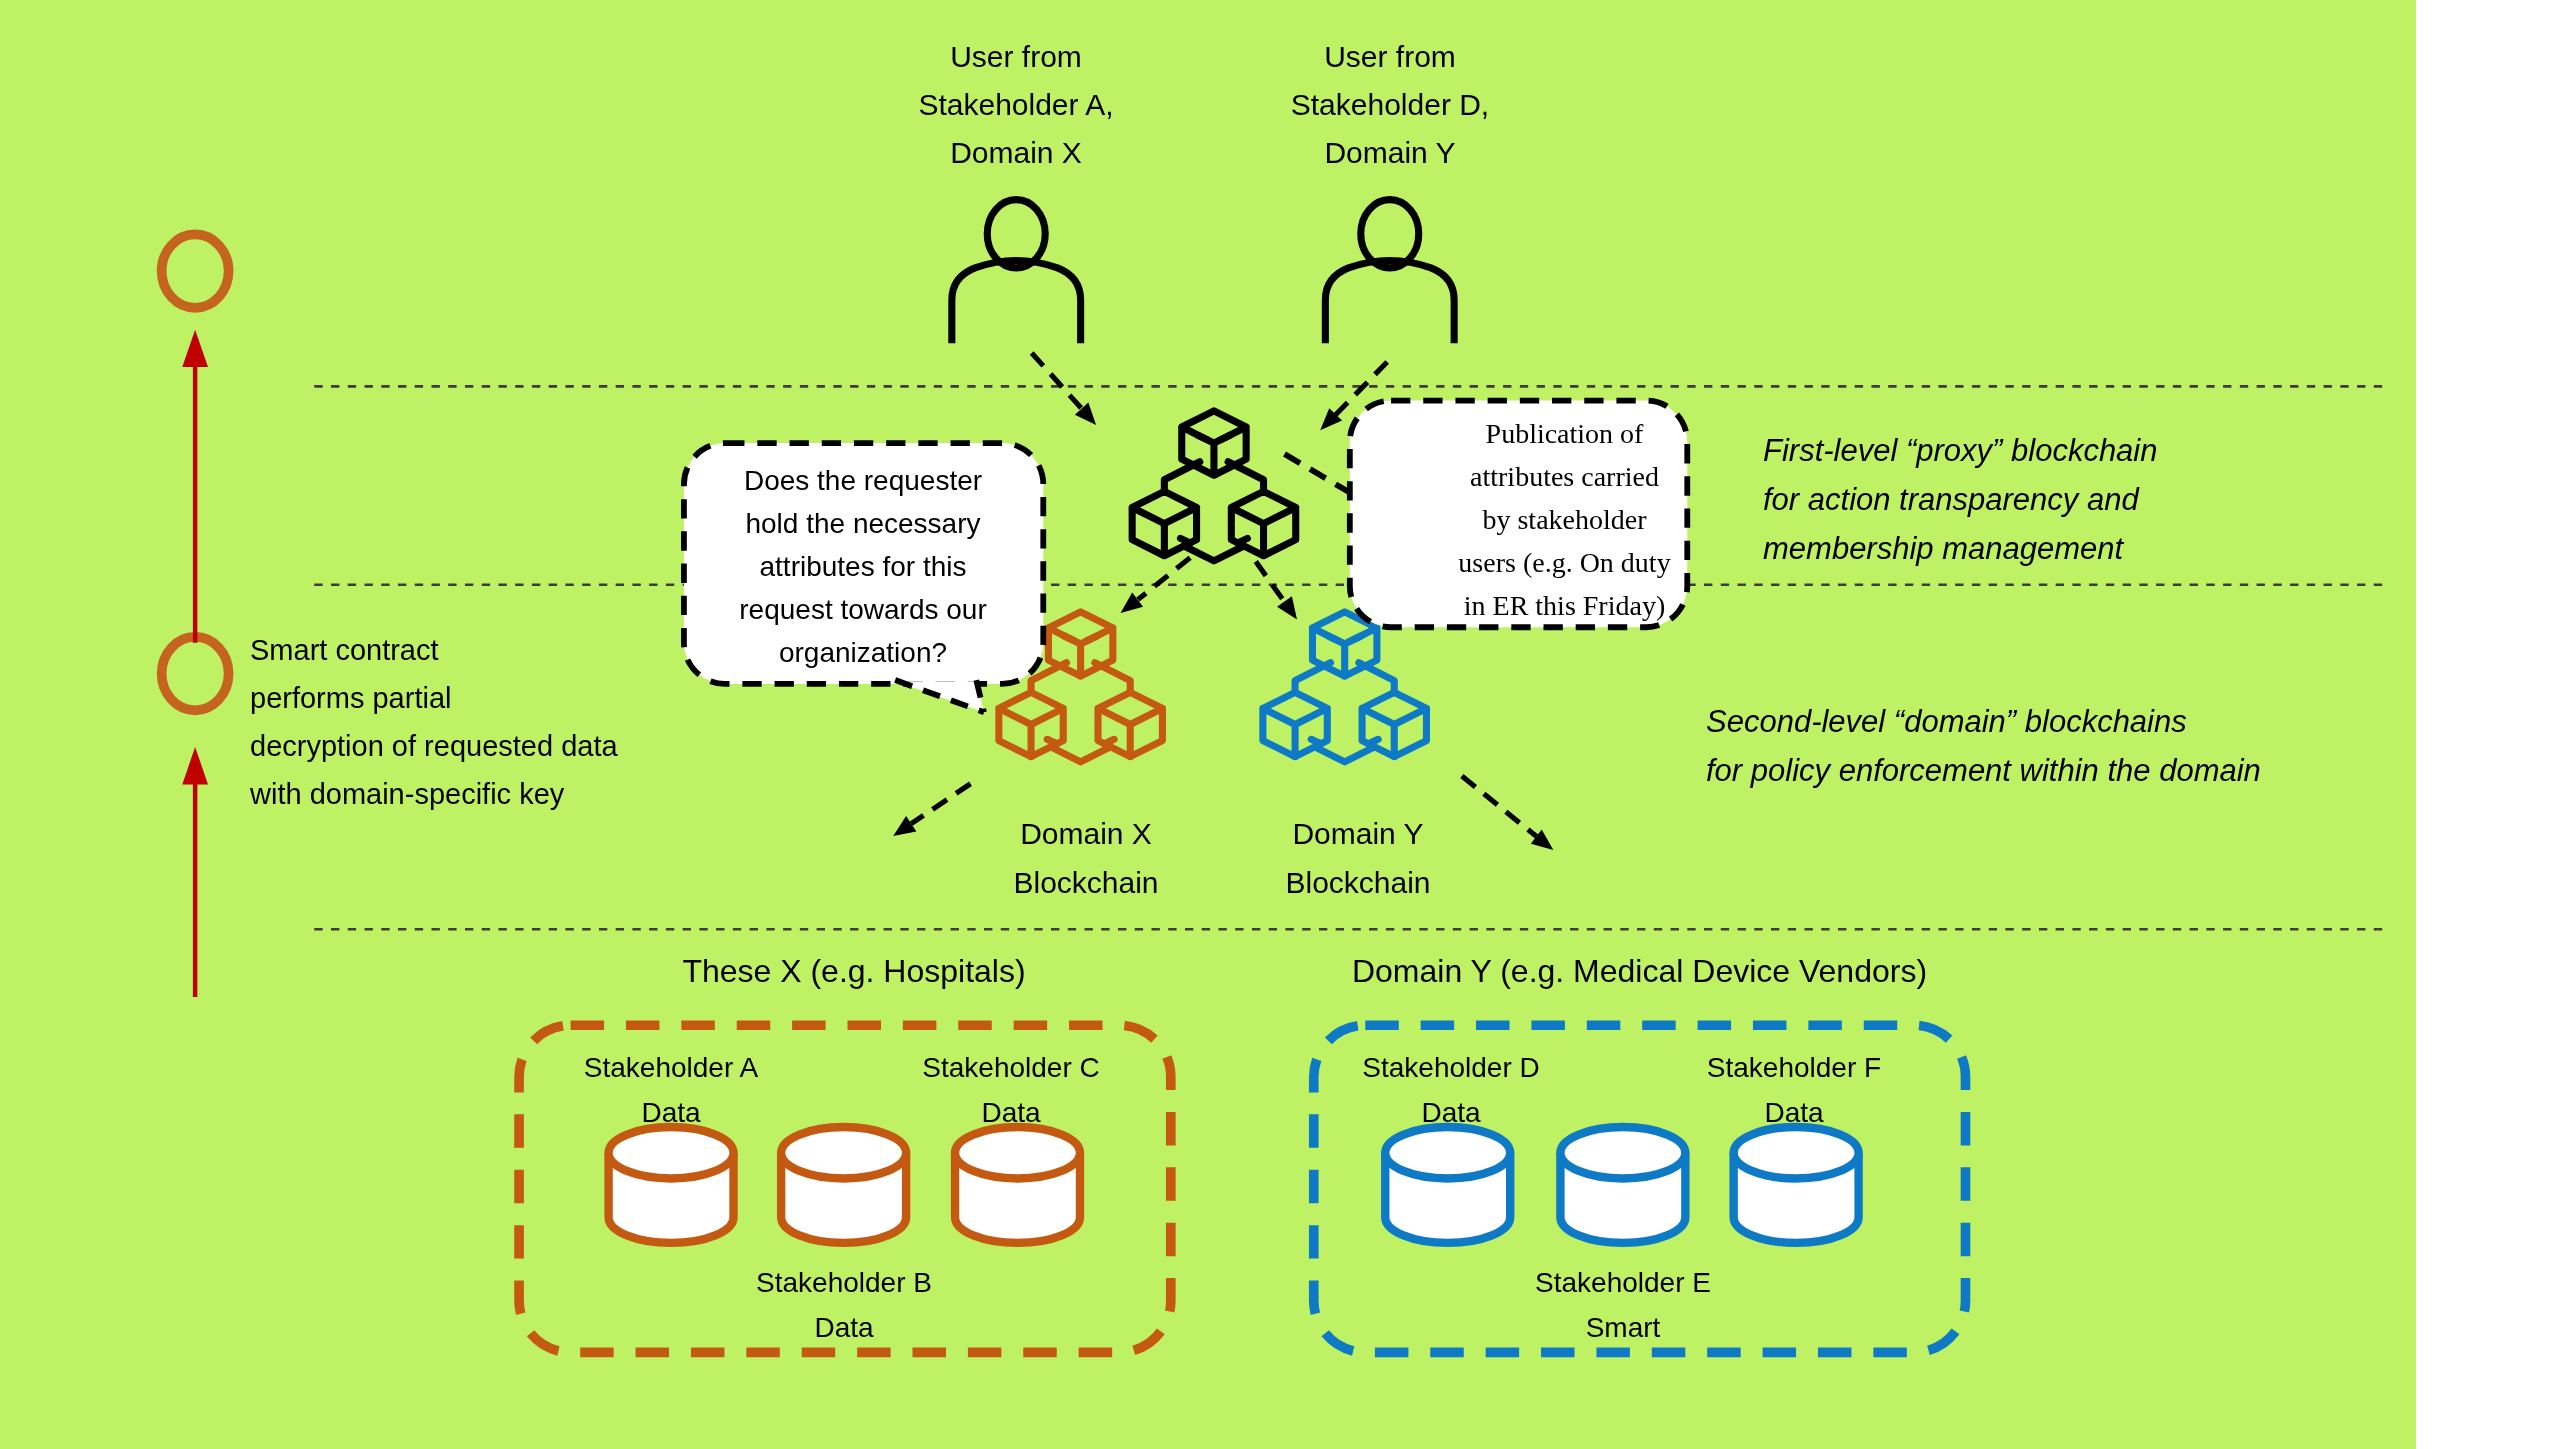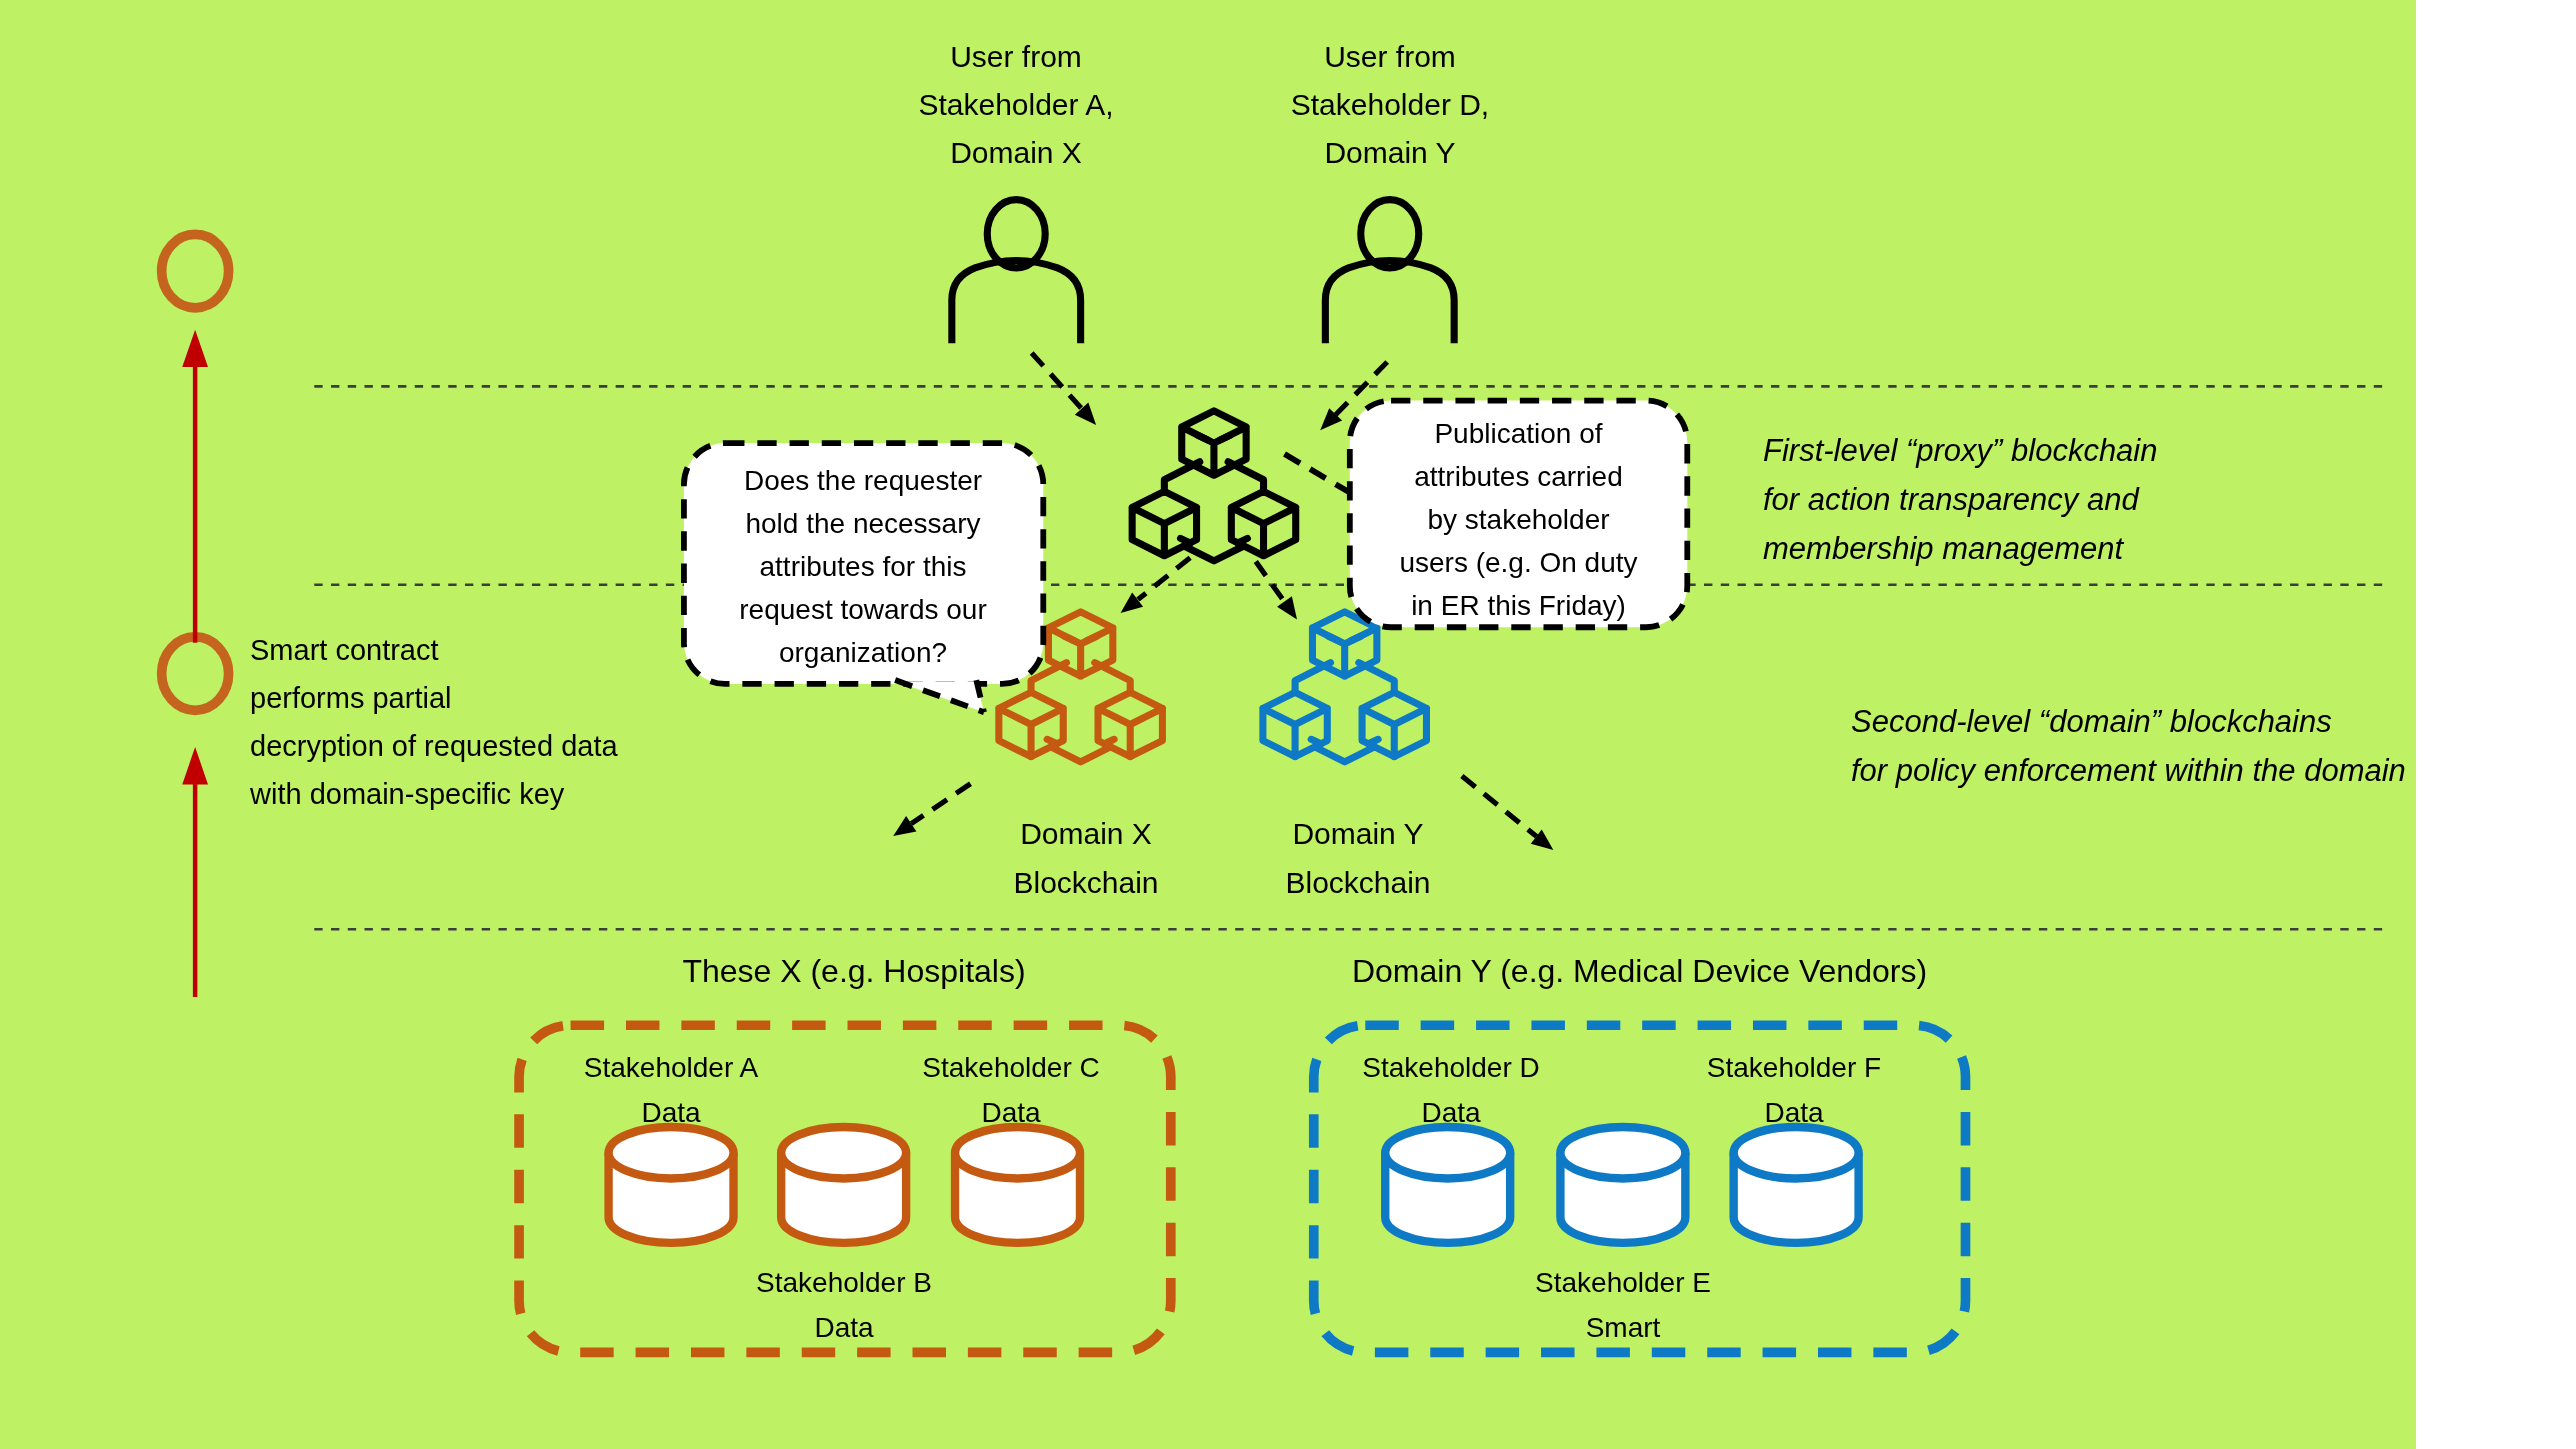--- a/index.html
+++ b/index.html
@@ -124,30 +124,30 @@
   <div class="t note" style="left:250px; top:626px; width:438px;">Smart contract
 performs partial
 decryption of requested data
 with domain-specific key</div>
 
   <div class="t bubble-text center" style="left:699px; top:459px; width:328px;">Does the requester
 hold the necessary
 attributes for this
 request towards our
 organization?</div>
-  <div class="t bubble-text center" style="left:1359px; top:412px; width:319px;">Publication of
+  <div class="t bubble-text center" style="left:1405px; top:412px; width:319px;font-family:Liberation Serif, serif;">Publication of
 attributes carried
 by stakeholder
 users (e.g. On duty
 in ER this Friday)</div>
 
   <div class="t level-note" style="left:1763px; top:426px;  width:618px;">First-level “proxy” blockchain
 for action transparency and
 membership management</div>
-  <div class="t level-note" style="left:1851px; top:697px; width:683px;">Second-level “domain” blockchains
+  <div class="t level-note" style="left:1706px; top:697px; width:683px;">Second-level “domain” blockchains
 for policy enforcement within the domain</div>
 
   <div class="t bc-label center" style="left:925px; top:809px;">Domain X
 Blockchain</div>
   <div class="t bc-label center" style="left:1197px; top:809px;">Domain Y
 Blockchain</div>
 
   <div class="t dom-title center" style="left:532px;  top:952px; width:644px;">These X (e.g. Hospitals)</div>
   <div class="t dom-title center" style="left:1298px; top:952px; width:683px;">Domain Y (e.g. Medical Device Vendors)</div>
 

